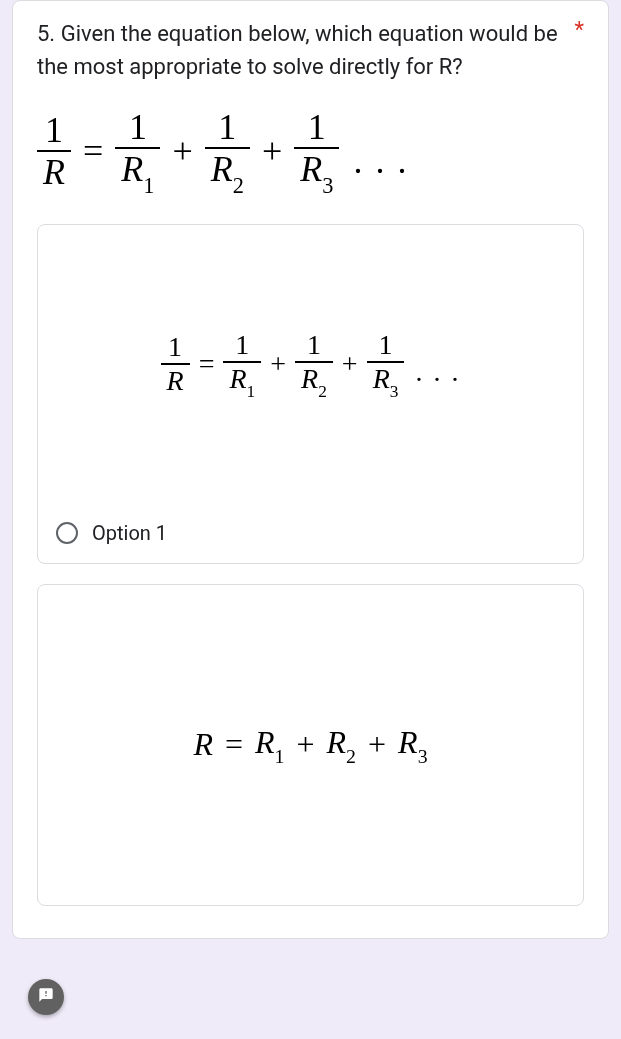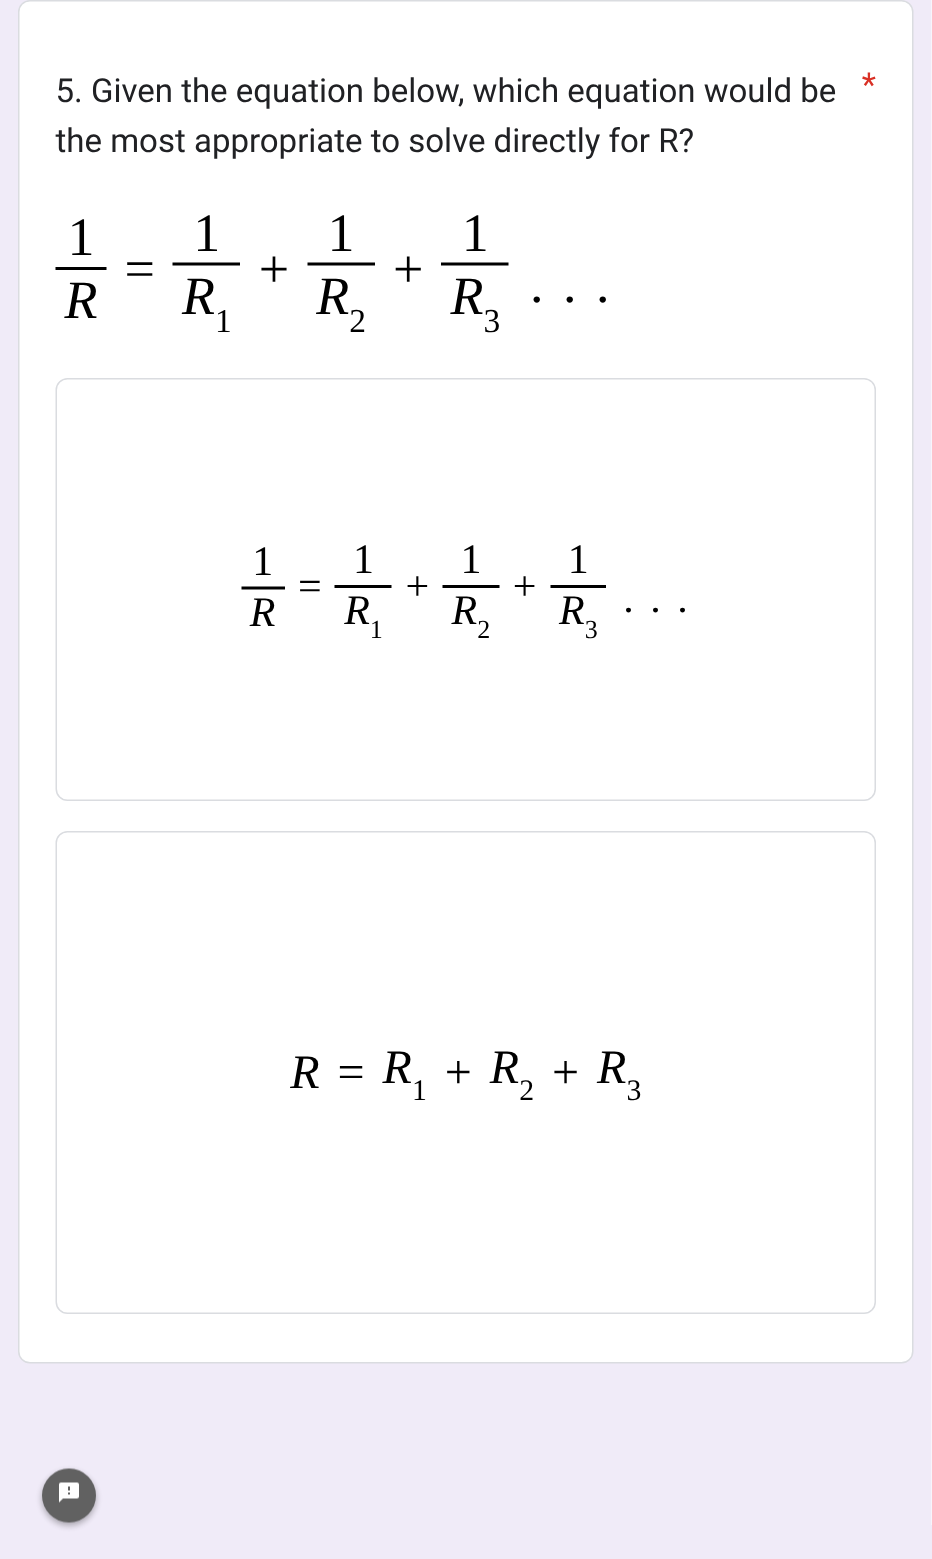--- a/index.html
+++ b/index.html
@@ -14,21 +14,20 @@
       background: #fff;
       border: 1px solid #dadce0;
       border-radius: 8px;
       padding: 24px 24px 12px 24px;
       position: relative;
     }
     .question-row {
       display: flex;
       align-items: flex-start;
       gap: 8px;
-      margin-top: 28px;
     }
     .question-text {
       font-size: 22px;
       color: #202124;
       line-height: 1.5;
       flex: 1;
       margin-top: -8px;
     }
     .required {
       color: #d93025;
@@ -164,20 +163,24 @@
           <span class="num" style="font-style: normal;">1</span>
           <span class="den"><span>R</span><span class="sub" style="font-style: normal;">2</span></span>
         </span>
         <span class="op" style="font-style: normal;">+</span>
         <span class="frac">
           <span class="num" style="font-style: normal;">1</span>
           <span class="den"><span>R</span><span class="sub" style="font-style: normal;">3</span></span>
         </span>
         <span class="ellipsis" style="font-style: normal;">. . .</span>
       </div>
+    </div>
+    <div class="option-label-row">
+      <div class="radio"></div>
+      <div class="option-label">Option 1</div>
     </div>
   </div>
 
   <div class="option-card second">
     <div class="option-image">
       <div class="option2-eq" style="font-style: italic;">
         <span>R</span>
         <span class="op" style="font-style: normal; padding:0 6px;">=</span>
         <span><span>R</span><span class="sub" style="font-style: normal;">1</span></span>
         <span class="op" style="font-style: normal; padding:0 6px;">+</span>

